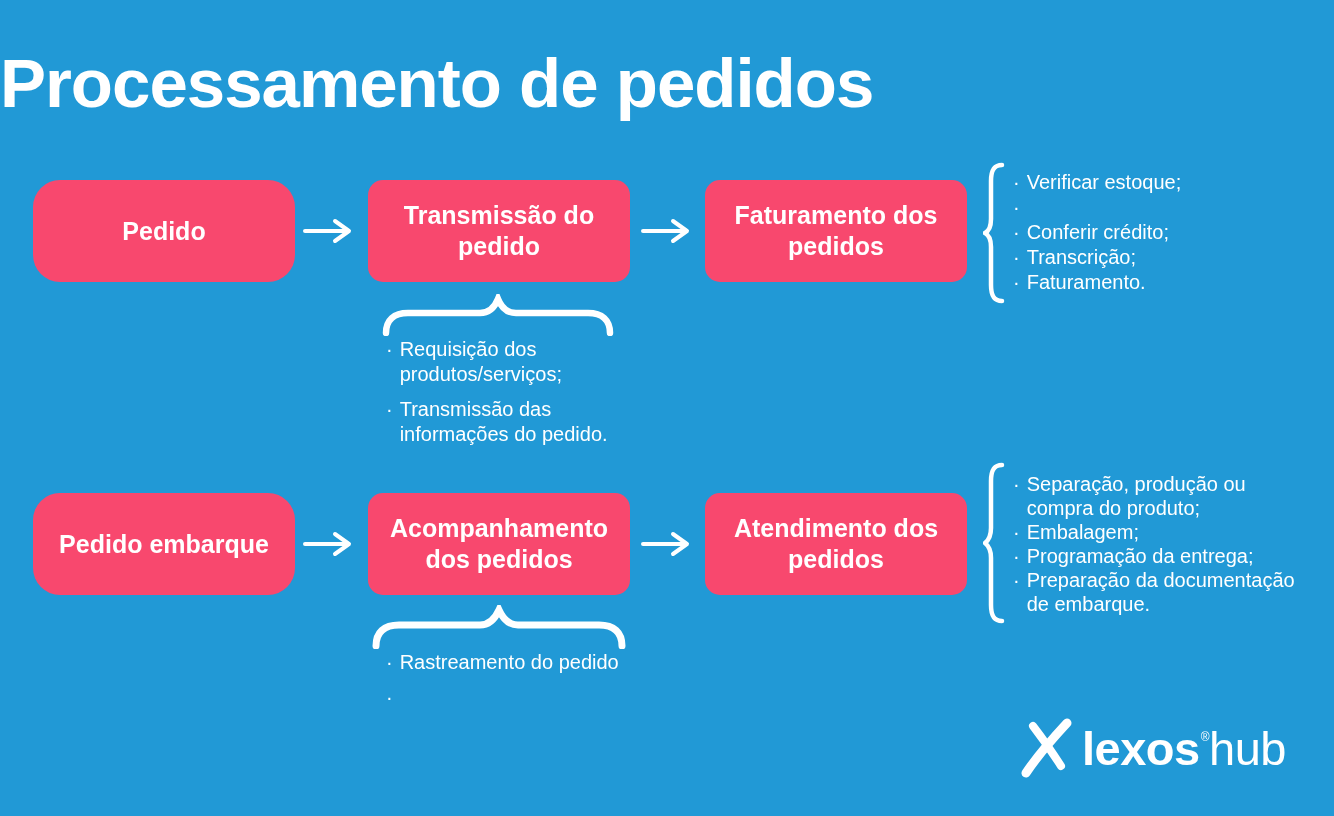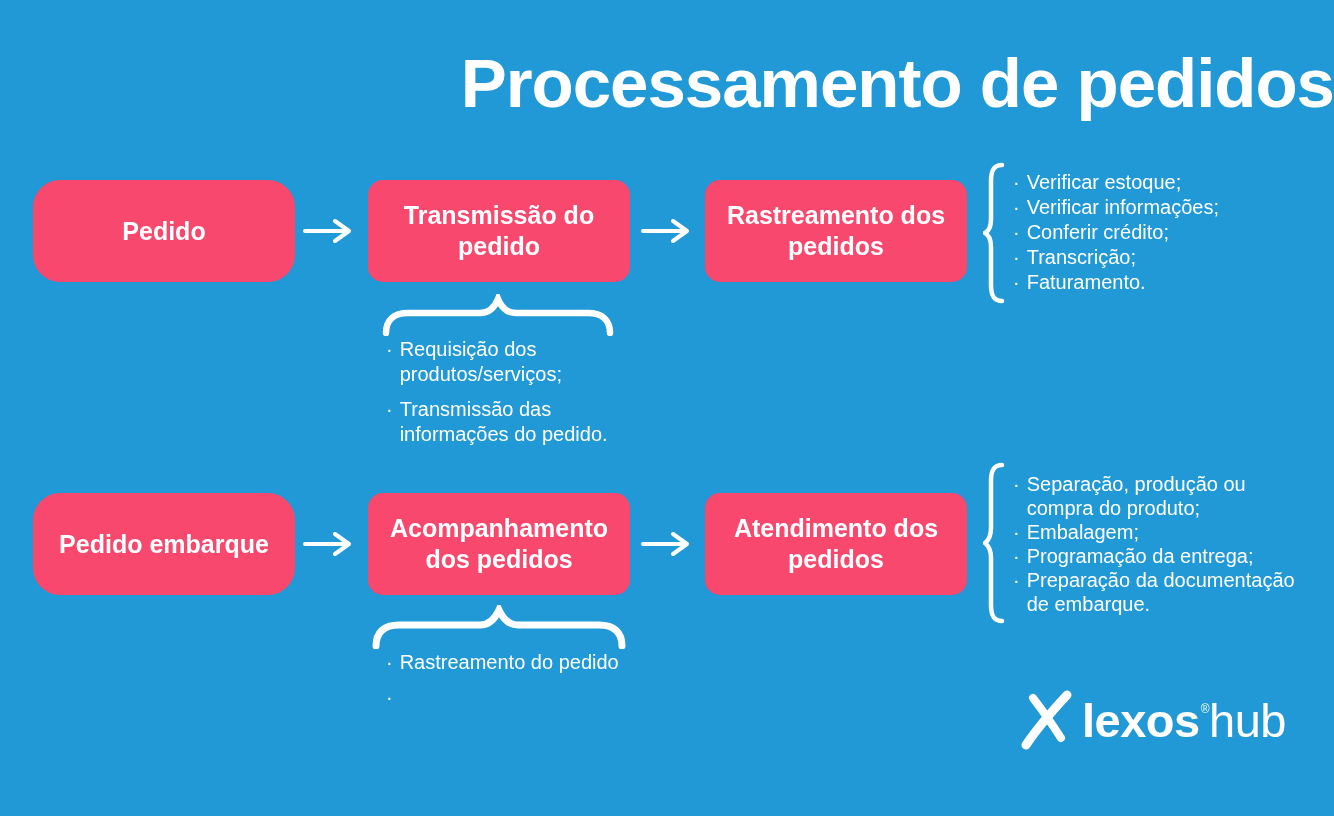--- a/index.html
+++ b/index.html
@@ -13,21 +13,21 @@
     position:relative;
     width:1334px;height:816px;
     background:var(--background);
     font-family:"Liberation Sans", sans-serif;
     color:var(--text);
     overflow:hidden;
   }
   .title{
     position:absolute;
     top:44px;left:0;width:1334px;
-    text-align:right;
+    text-align:left;
     font-size:69px;
     font-weight:bold;
     letter-spacing:-1px;
     color:var(--text);
   }
   .box{
     position:absolute;
     width:262px;height:102px;
     background:var(--box);
     border-radius:15px;
@@ -55,21 +55,21 @@
   .list-right1{left:1013px;top:170px;width:315px;line-height:25px;}
   .list-right2{left:1013px;top:472px;width:315px;line-height:24px;}
   .list-mid1{left:386px;top:337px;width:252px;line-height:25px;}
   .list-mid2{left:386px;top:650px;width:252px;line-height:25px;}
   .li{display:flex;gap:7px;align-items:flex-start;}
   .gapped .li{margin-bottom:10px;}
   .li-text{white-space:pre-line;}
   .bullet{flex:0 0 auto;}
   .logo{
     position:absolute;
-    left:1014px;top:684px;
+    left:1014px;top:712px;
     display:flex;align-items:center;
     height:72px;
   }
   .logo-word{
     display:flex;align-items:baseline;
     margin-left:4px;
     font-size:47px;
     letter-spacing:-0.5px;
   }
   .logo-brand{font-weight:bold;}
@@ -92,36 +92,35 @@
 </div>
 <div class="box r1 c2">
   <span>Transmissão do pedido</span>
 </div>
 <div class="arrow a2 ar1">
   <svg width="56" height="26" viewBox="0 0 56 26">
     <path d="M3 13 H45 M33 3 L47 13 L33 23" stroke="#ffffff" stroke-width="4" fill="none" stroke-linecap="round" stroke-linejoin="round"></path>
   </svg>
 </div>
 <div class="box r1 c3">
-  <span>Rastreamento dos pedidos</span>
+  <span>Faturamento dos pedidos</span>
 </div>
 
 <div class="brace" style="left:983px;top:162px;">
   <svg width="24" height="142" viewBox="0 0 24 142">
     <path d="M19 3 C10 3 8 10 8 19 L8 57 C8 64 6 69 2 71 C6 73 8 78 8 85 L8 123 C8 132 10 139 19 139" stroke="#ffffff" stroke-width="4.5" fill="none" stroke-linecap="round"></path>
   </svg>
 </div>
 <div class="list list-right1">
     <div class="li">
       <span class="bullet">·</span>
       <span class="li-text">Verificar estoque;</span>
     </div>
     <div class="li">
       <span class="bullet">·</span>
-      <span class="li-text">Verificar informações;</span>
     </div>
     <div class="li">
       <span class="bullet">·</span>
       <span class="li-text">Conferir crédito;</span>
     </div>
     <div class="li">
       <span class="bullet">·</span>
       <span class="li-text">Transcrição;</span>
     </div>
     <div class="li">

